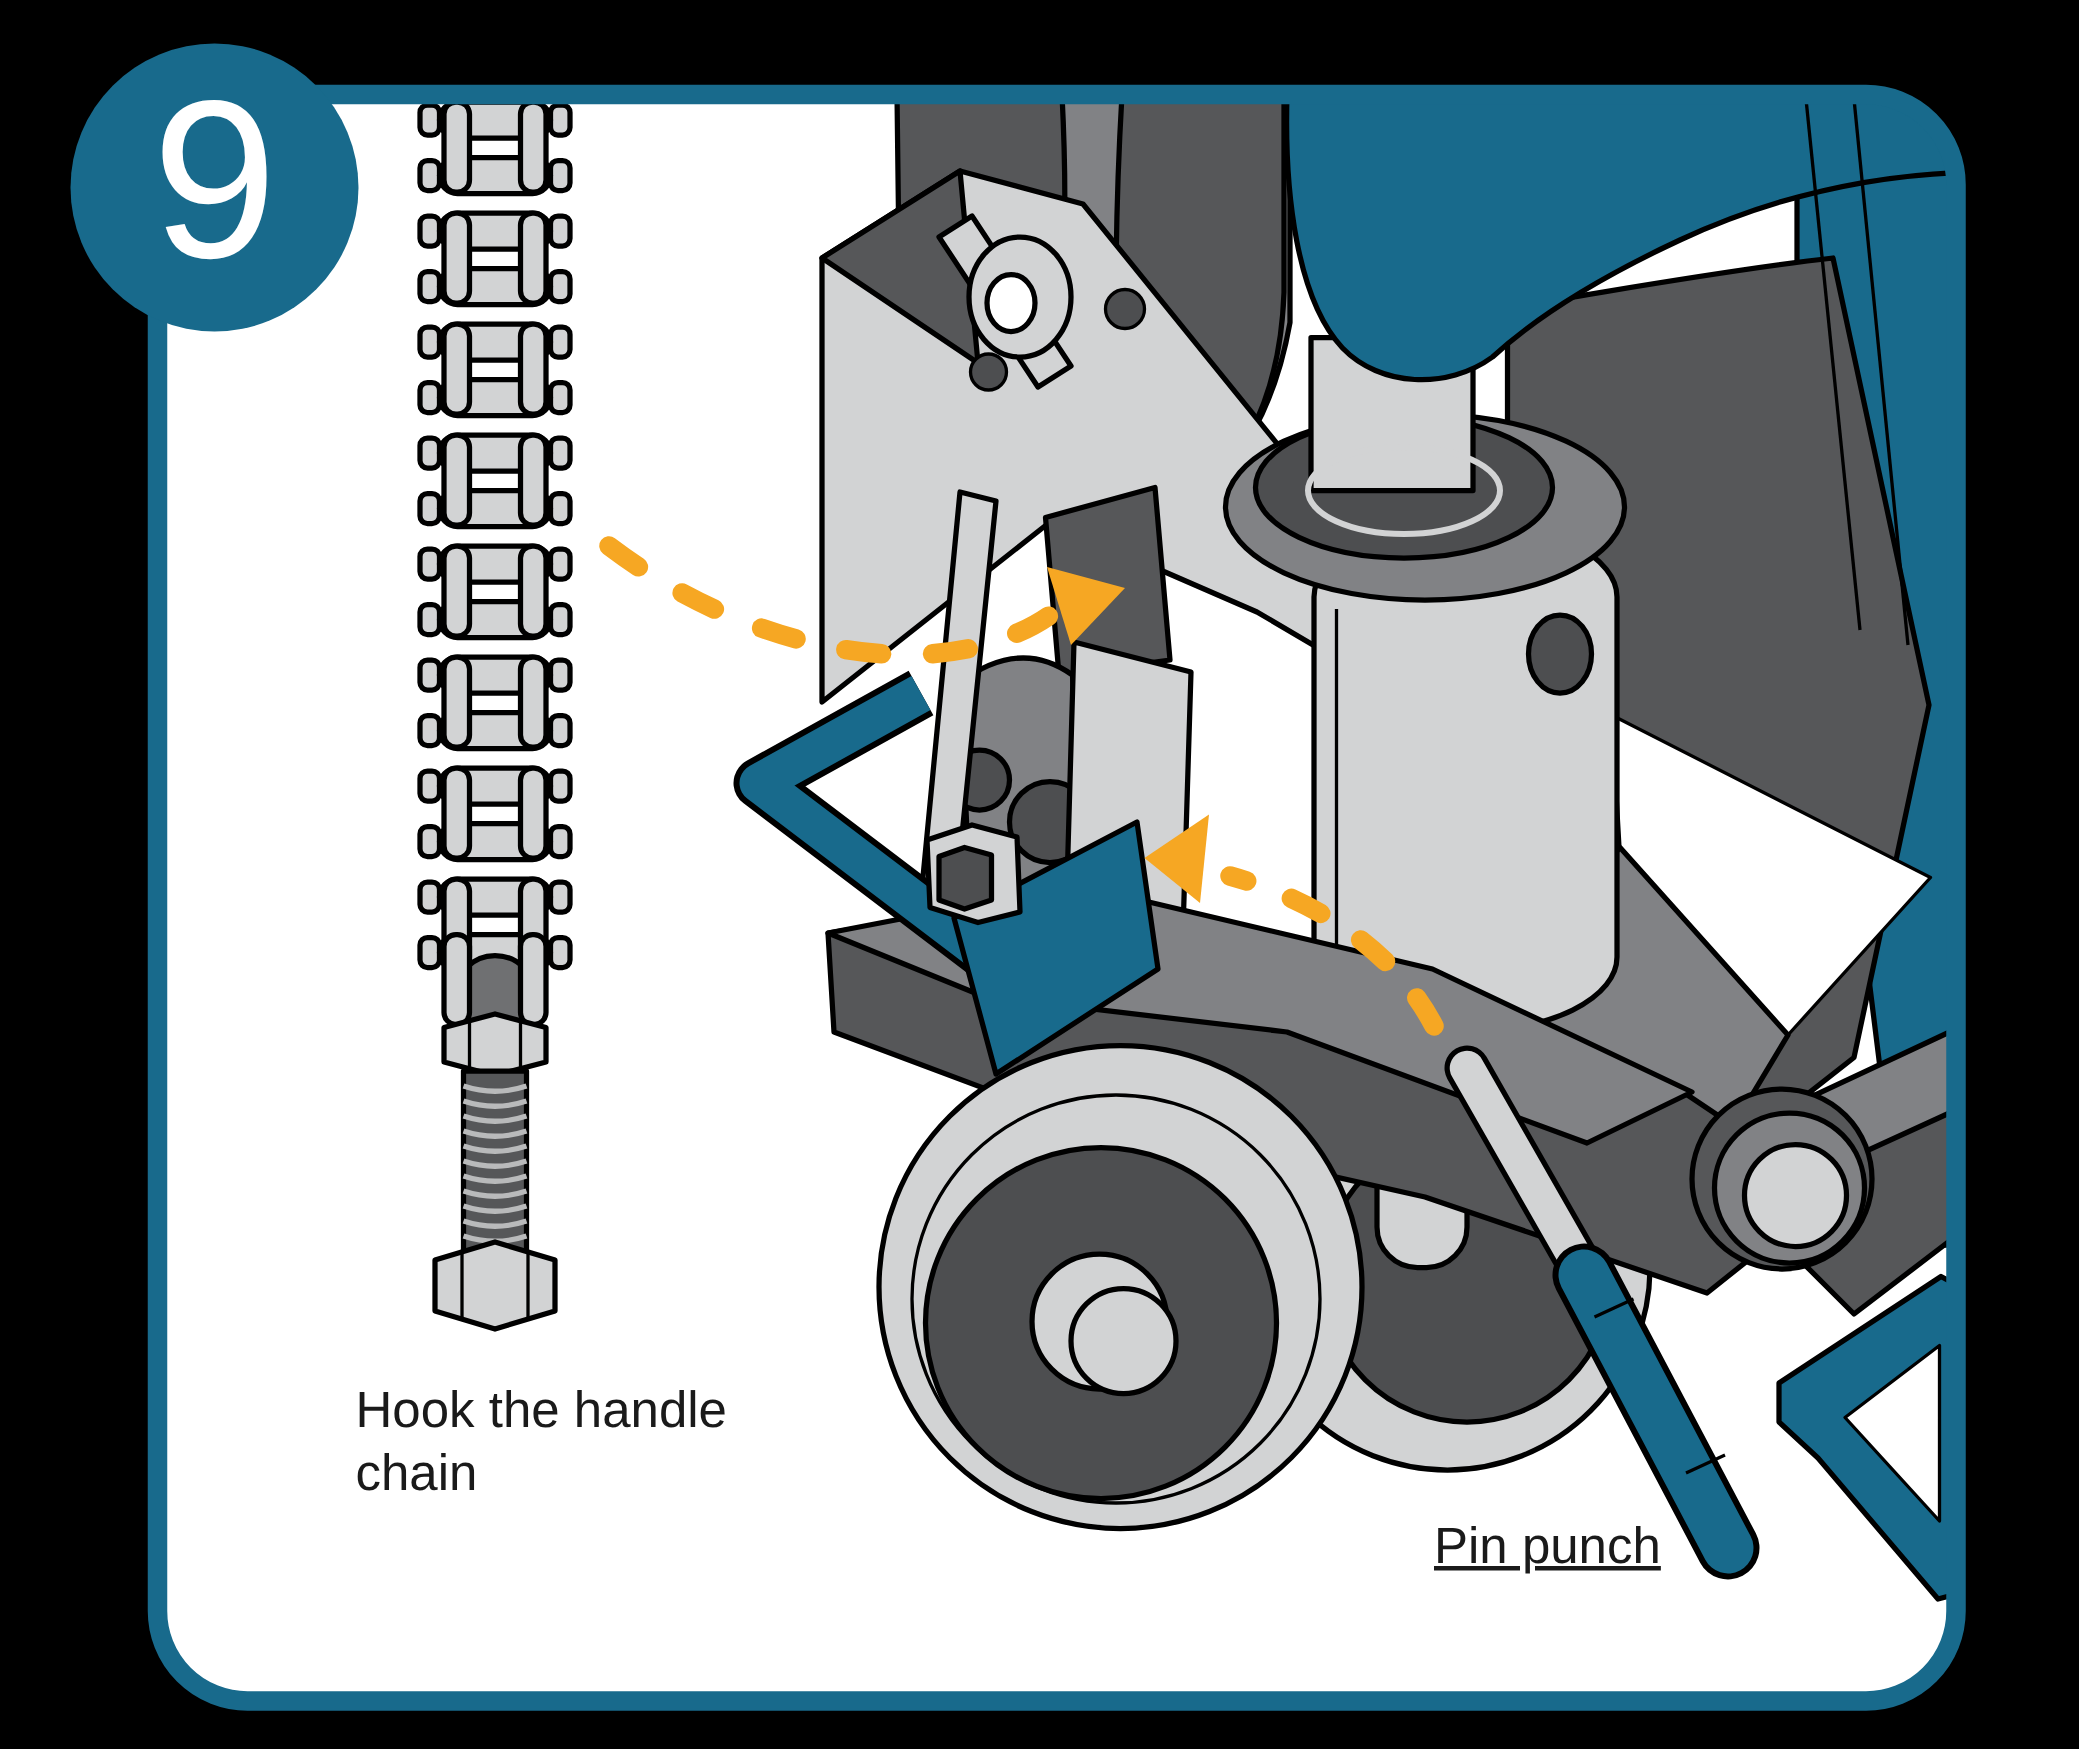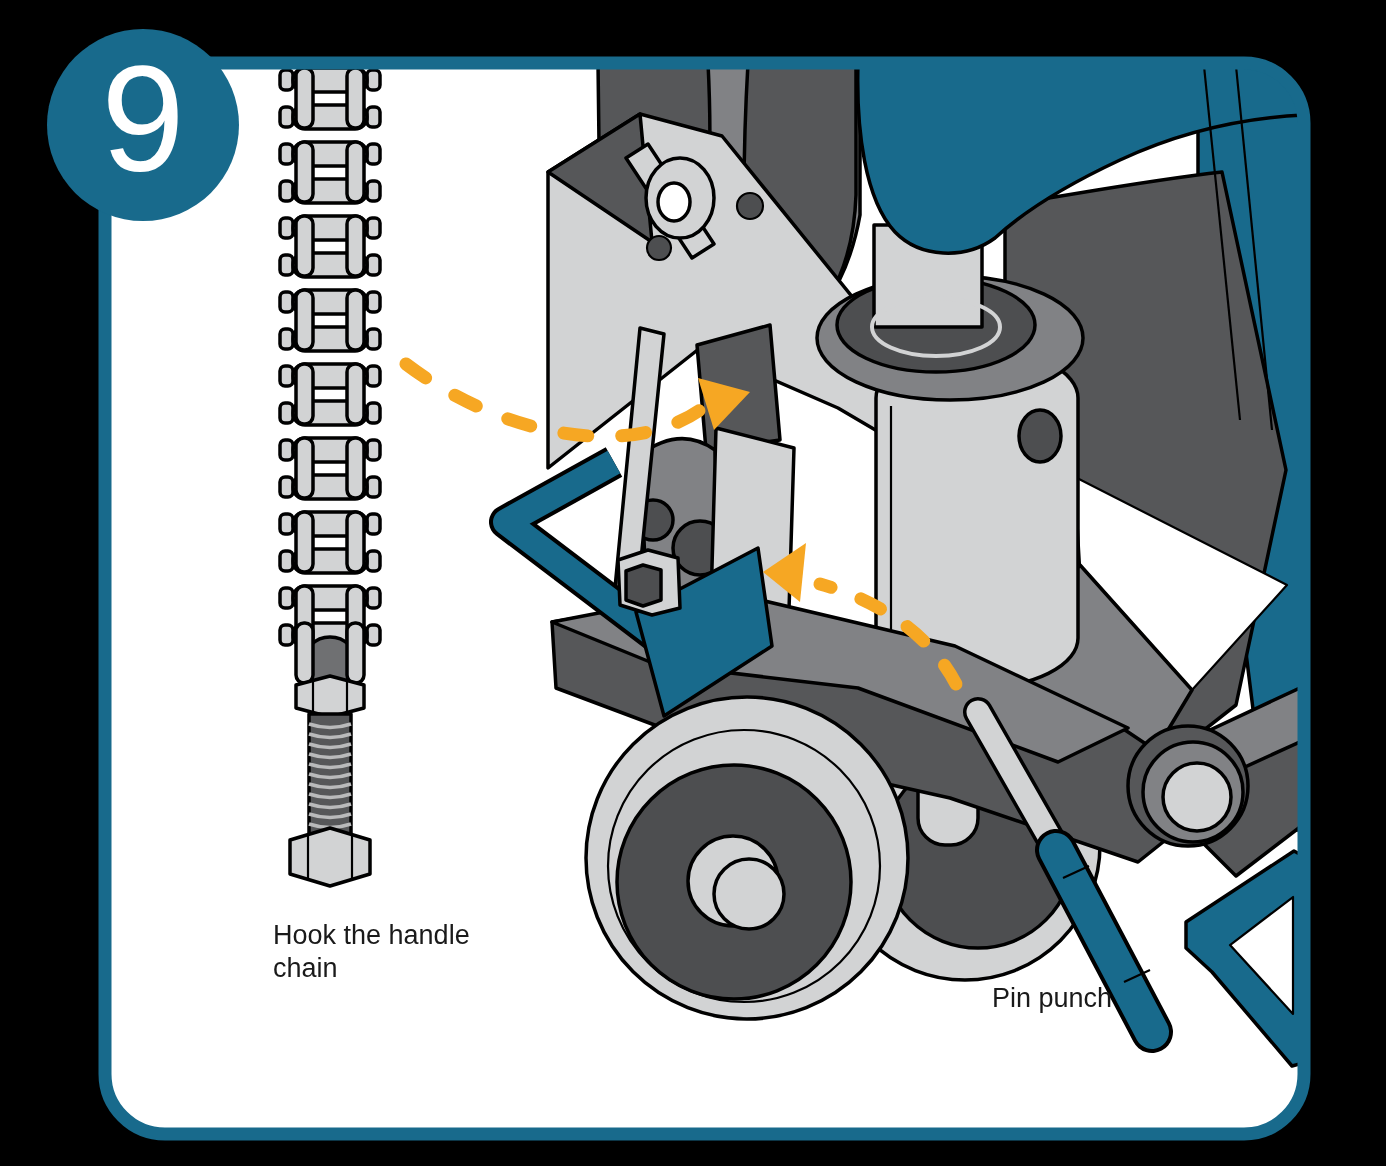--- a/index.html
+++ b/index.html
@@ -16,23 +16,23 @@
   .dkr{fill:var(--c-wheel);} .tl{fill:var(--c-teal);} .wh{fill:var(--c-panel);}
   .bl{fill:var(--c-ball);} .no{fill:none;}
   .o{stroke:var(--c-outline);stroke-width:3.5;stroke-linejoin:round;}
   .o2{stroke:var(--c-outline);stroke-width:2.2;stroke-linejoin:round;}
   .th{stroke:#b9babb;stroke-width:3.5;fill:none;}
   .orange-dash{stroke:var(--c-orange);stroke-width:13;fill:none;stroke-linecap:round;}
   .orange{fill:var(--c-orange);}
   .step-badge{position:absolute;left:47px;top:29px;width:192px;height:192px;border-radius:50%;
       background:var(--c-teal);display:flex;align-items:center;justify-content:center;}
   .step-badge span{color:#fff;font-size:150px;line-height:1;transform:translateY(-6px);}
-  .label{position:absolute;color:var(--c-text);font-size:27px;line-height:1.24;margin-left:36px;}
+  .label{position:absolute;color:var(--c-text);font-size:34px;line-height:1.24;}
   .label-hook{left:237px;top:919px;width:268px;}
-  .label-pin{left:956px;top:982px;white-space:nowrap;}
+  .label-pin{left:956px;top:1010px;white-space:nowrap;text-decoration:underline;}
 </style>
 </head>
 <body>
 
 <div class="stage">
   <svg class="art" viewBox="0 0 1386 1166">
     <defs>
       <clipPath id="panelClip">
           <rect x="105" y="63" width="1199" height="1071" rx="60"></rect>
         </clipPath>

